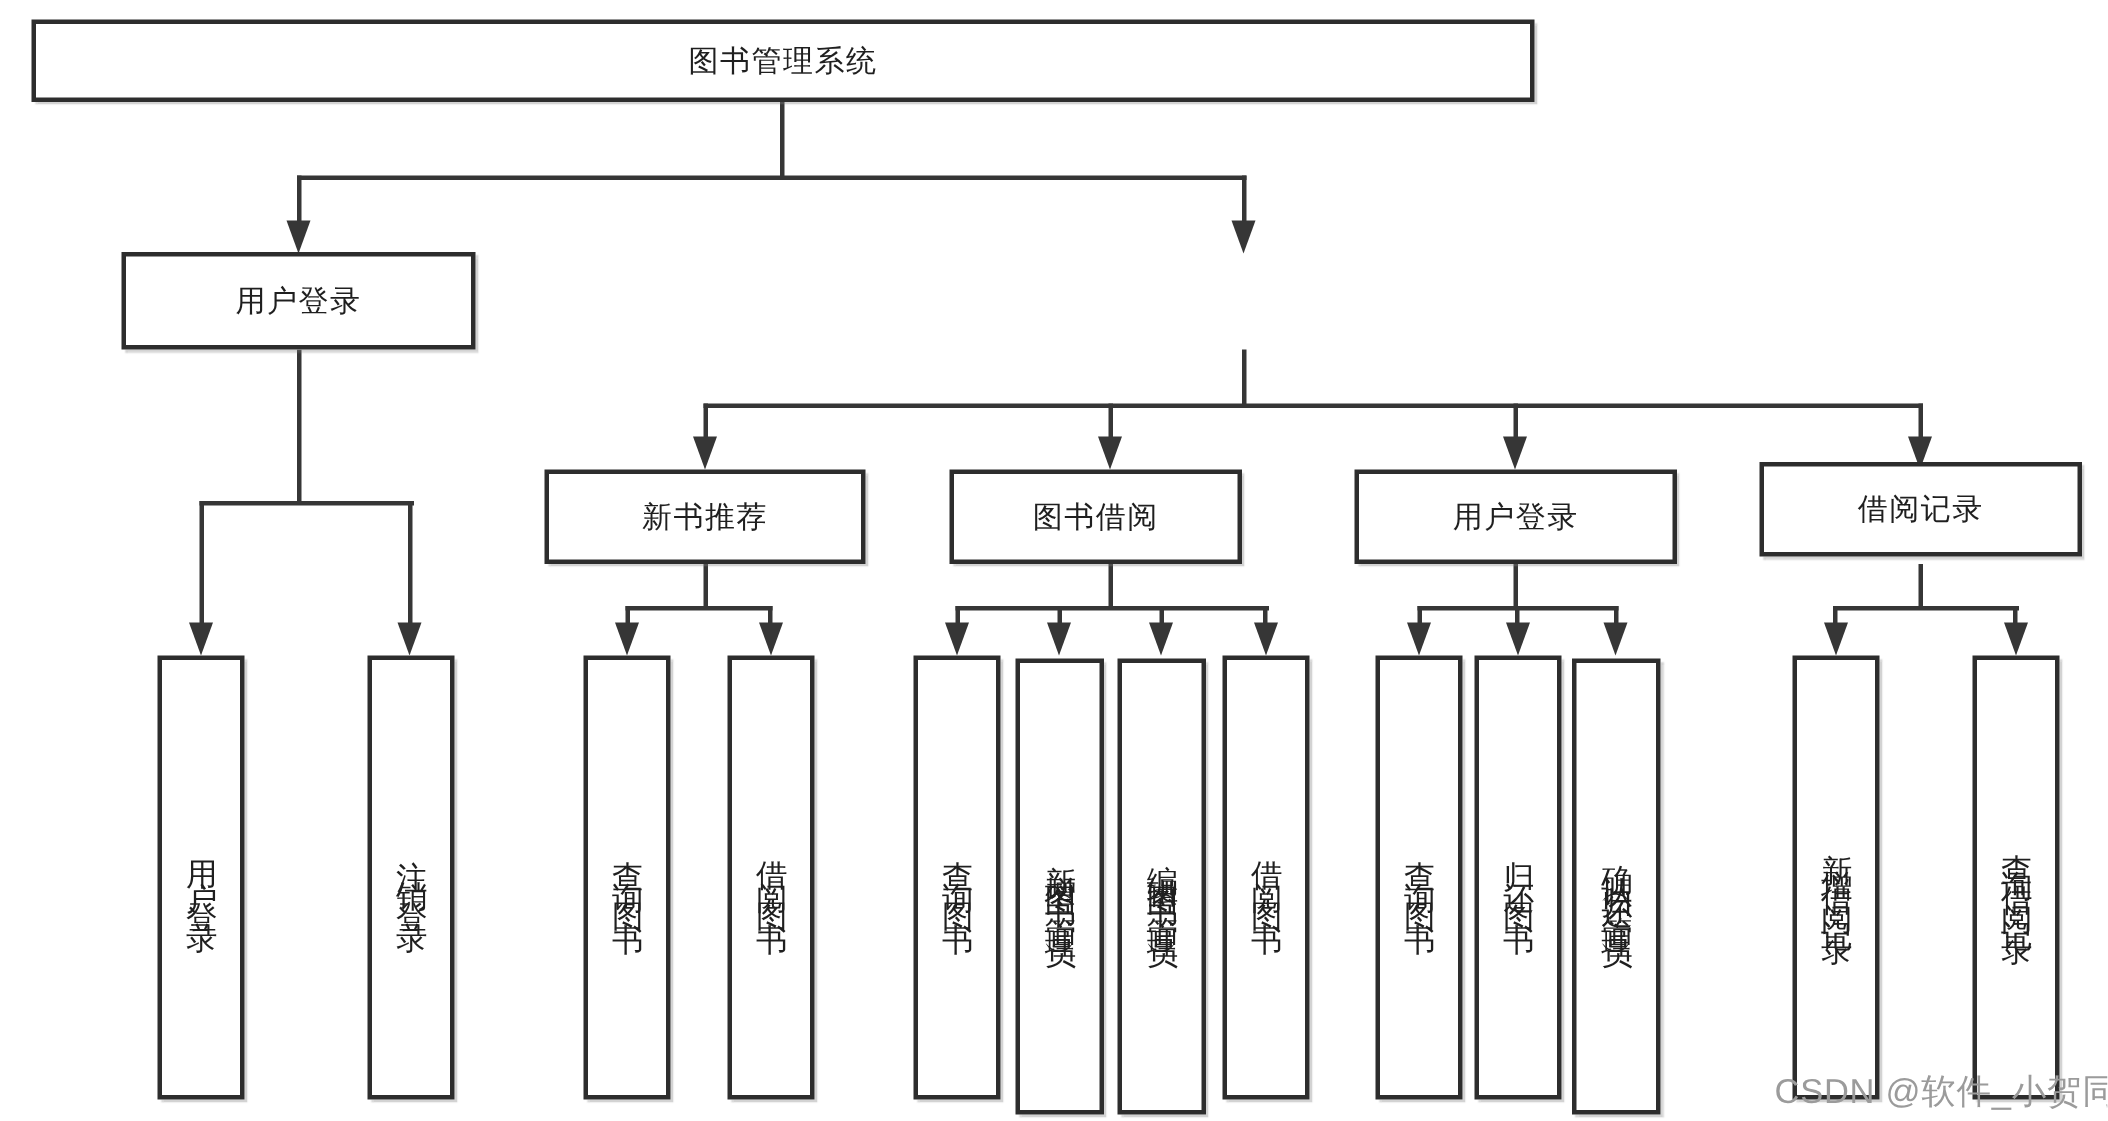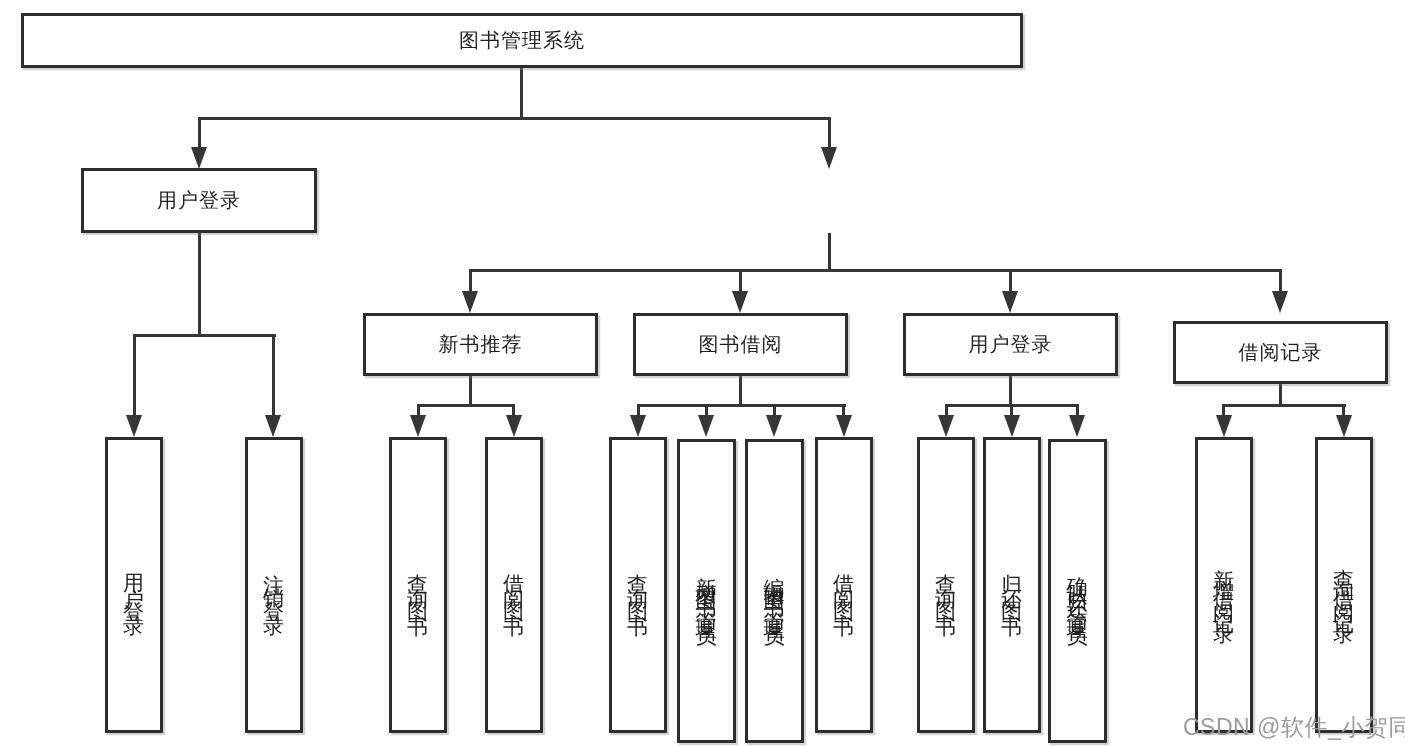--- a/index.html
+++ b/index.html
@@ -56,27 +56,27 @@
 </head>
 <body>
 
 <div id="stage">
 
   <div class="node h" style="left:21px;top:13px;width:1002px;height:55px">图书管理系统</div>
 
   <div class="node h" style="left:81px;top:168px;width:236px;height:65px">用户登录</div>
 
 
-  <div class="node h" style="left:363px;top:313px;width:235px;height:63px">新书推荐</div>
+  <div class="node h" style="left:363px;top:313px;width:214px;height:63px">新书推荐</div>
 
-  <div class="node h" style="left:633px;top:313px;width:215px;height:63px">图书借阅</div>
+  <div class="node h" style="left:633px;top:313px;width:195px;height:63px">图书借阅</div>
 
   <div class="node h" style="left:903px;top:313px;width:215px;height:63px">用户登录</div>
 
-  <div class="node h" style="left:1173px;top:321px;width:215px;height:63px">借阅记录</div>
+  <div class="node h" style="left:1173px;top:308px;width:215px;height:63px">借阅记录</div>
 
   <div class="node v" style="left:105px;top:437px;width:58px;height:296px">用户登录</div>
 
   <div class="node v" style="left:245px;top:437px;width:58px;height:296px">注销登录</div>
 
   <div class="node v" style="left:389px;top:437px;width:58px;height:296px">查询图书</div>
 
   <div class="node v" style="left:485px;top:437px;width:58px;height:296px">借阅图书</div>
 
   <div class="node v" style="left:609px;top:437px;width:58px;height:296px">查询图书</div>

